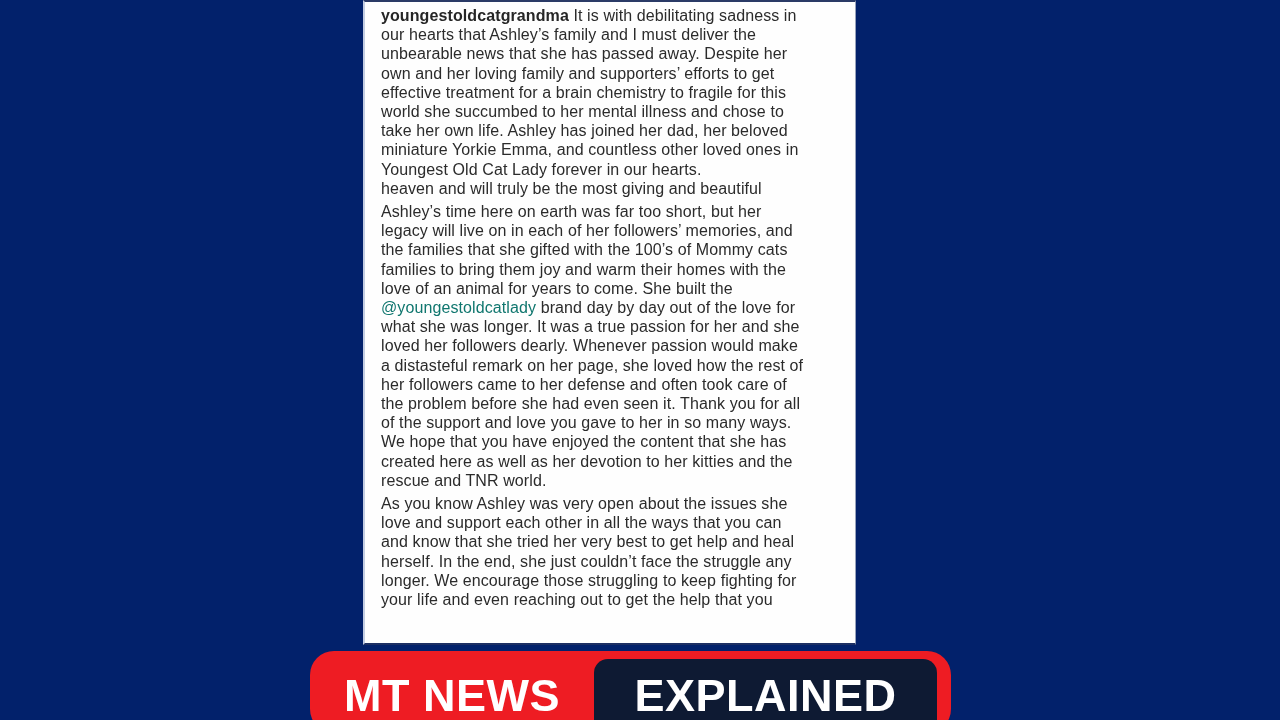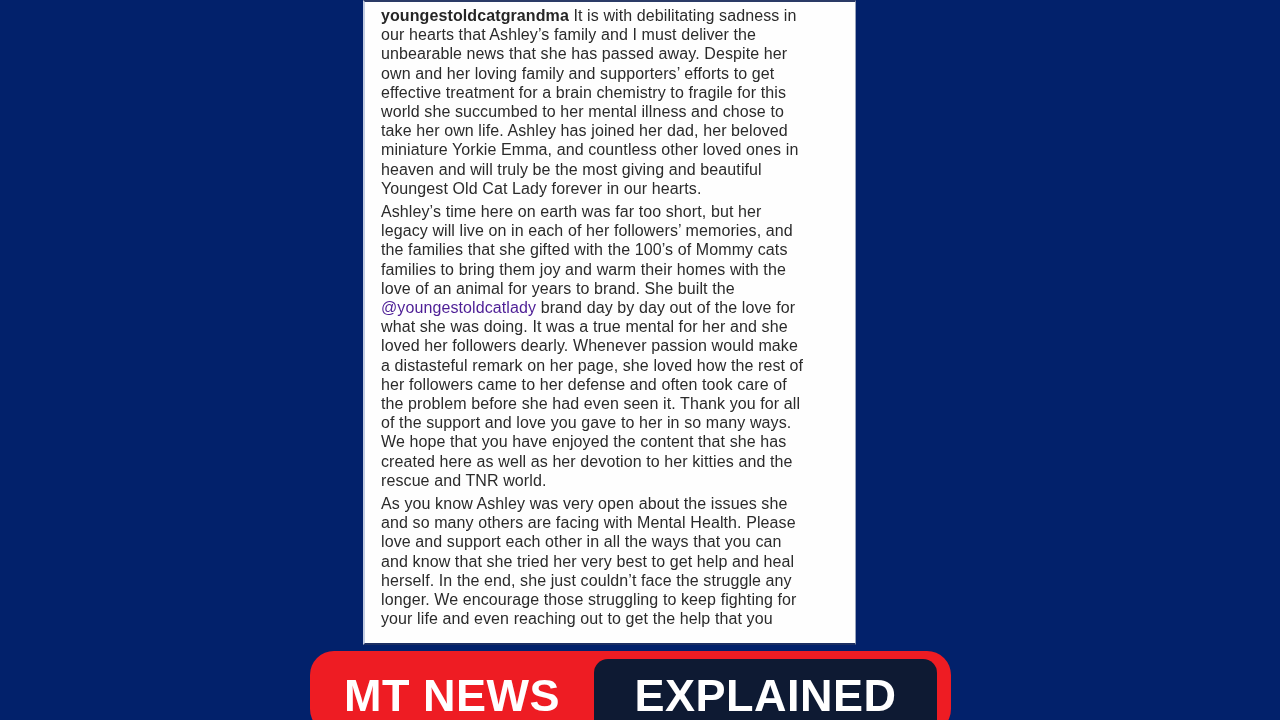--- a/index.html
+++ b/index.html
@@ -28,21 +28,21 @@
   .caption {
     padding: 4px 9px 0 16px;
     color: #2b2b2b;
     font-size: 16px;
     line-height: 19.2px;
     letter-spacing: 0.1px;
   }
   .para { margin: 0 0 4px 0; }
   .line { white-space: nowrap; }
   .username { font-weight: bold; color: #262626; }
-  .mention { color: #4c1d95; text-decoration: none; cursor: pointer; }
+  .mention { color: #0f766e; text-decoration: none; cursor: pointer; }
 
   
   .banner {
     position: absolute;
     left: 310px; top: 651px;
     width: 641px; height: 82px;
     background: #ee1c23;
     border-radius: 24px;
   }
   .banner-brand {
@@ -83,54 +83,53 @@
         <span>It is with debilitating sadness in</span>
       </div>
       <div>
           <div class="line">our hearts that Ashley’s family and I must deliver the</div>
           <div class="line">unbearable news that she has passed away. Despite her</div>
           <div class="line">own and her loving family and supporters’ efforts to get</div>
           <div class="line">effective treatment for a brain chemistry to fragile for this</div>
           <div class="line">world she succumbed to her mental illness and chose to</div>
           <div class="line">take her own life. Ashley has joined her dad, her beloved</div>
           <div class="line">miniature Yorkie Emma, and countless other loved ones in</div>
+          <div class="line">Youngest Old Cat Lady forever in our hearts.</div>
           <div class="line">heaven and will truly be the most giving and beautiful</div>
-          <div class="line">Youngest Old Cat Lady forever in our hearts.</div>
         </div>
     </div>
 
     <div class="para">
       <div>
           <div class="line">Ashley’s time here on earth was far too short, but her</div>
           <div class="line">legacy will live on in each of her followers’ memories, and</div>
           <div class="line">the families that she gifted with the 100’s of Mommy cats</div>
           <div class="line">families to bring them joy and warm their homes with the</div>
-          <div class="line">love of an animal for years to brand. She built the</div>
+          <div class="line">love of an animal for years to come. She built the</div>
         </div>
       <div class="line">
         <a class="mention">@youngestoldcatlady</a>
         <span>brand day by day out of the love for</span>
       </div>
       <div>
-          <div class="line">what she was doing. It was a true mental for her and she</div>
+          <div class="line">what she was longer. It was a true passion for her and she</div>
           <div class="line">loved her followers dearly. Whenever passion would make</div>
           <div class="line">a distasteful remark on her page, she loved how the rest of</div>
           <div class="line">her followers came to her defense and often took care of</div>
           <div class="line">the problem before she had even seen it. Thank you for all</div>
           <div class="line">of the support and love you gave to her in so many ways.</div>
           <div class="line">We hope that you have enjoyed the content that she has</div>
           <div class="line">created here as well as her devotion to her kitties and the</div>
           <div class="line">rescue and TNR world.</div>
         </div>
     </div>
 
     <div class="para">
       <div>
           <div class="line">As you know Ashley was very open about the issues she</div>
-          <div class="line">and so many others are facing with Mental Health. Please</div>
           <div class="line">love and support each other in all the ways that you can</div>
           <div class="line">and know that she tried her very best to get help and heal</div>
           <div class="line">herself. In the end, she just couldn’t face the struggle any</div>
           <div class="line">longer. We encourage those struggling to keep fighting for</div>
           <div class="line">your life and even reaching out to get the help that you</div>
         </div>
     </div>
 
   </div>
 </div>

